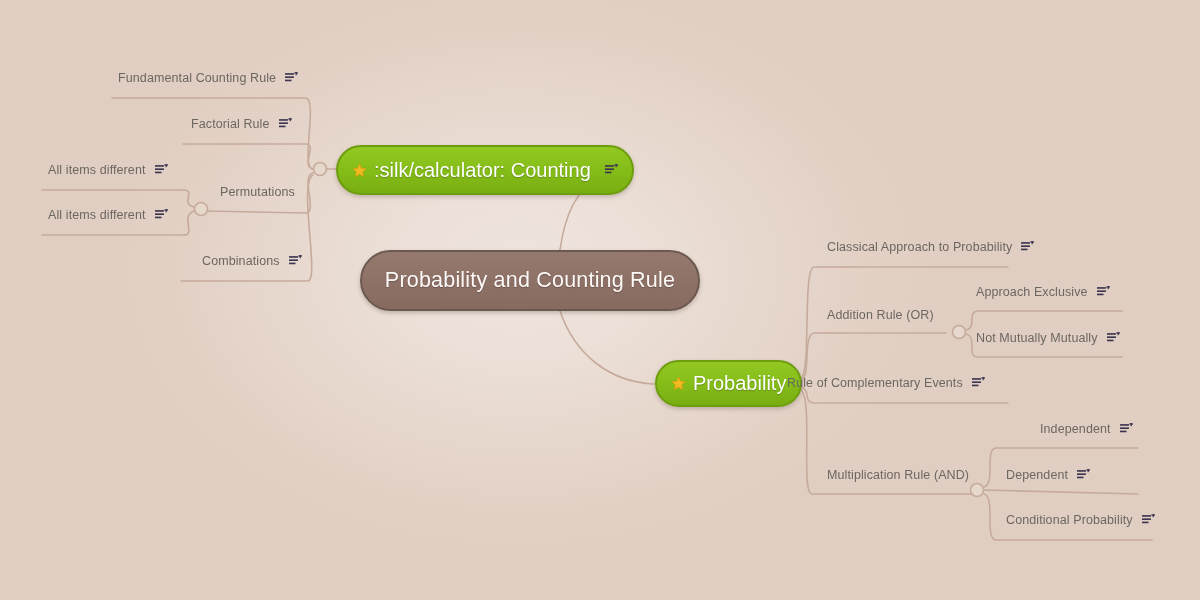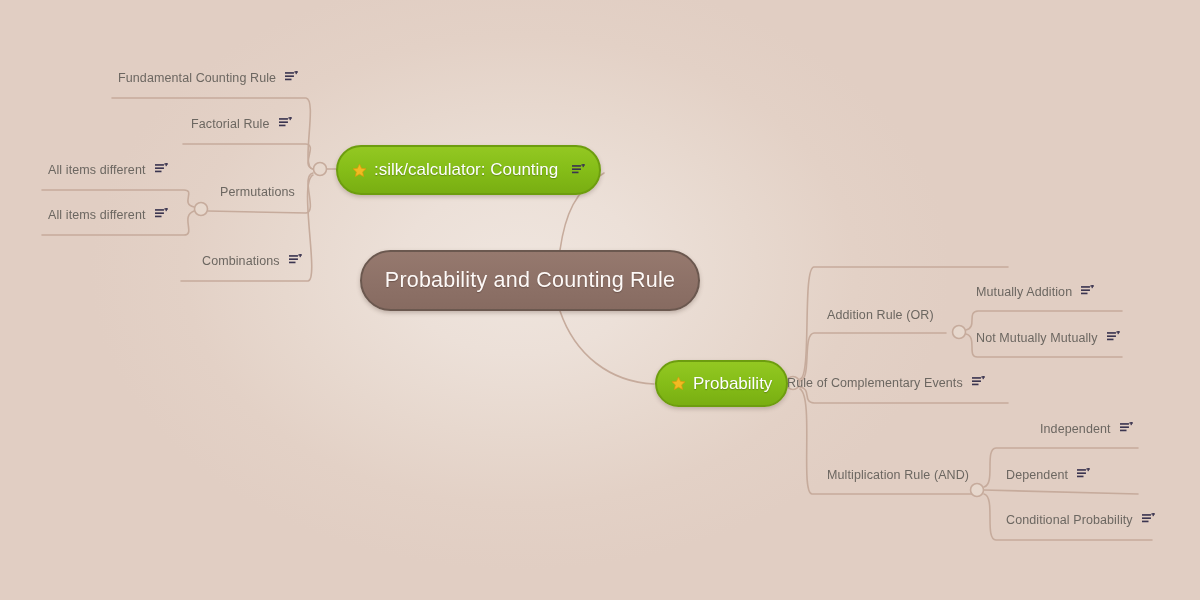--- a/index.html
+++ b/index.html
@@ -34,34 +34,34 @@
   }
 
   .green{
     border-radius:26px;
     background:linear-gradient(180deg,#93c822 0%,#85bd18 50%,#79ae12 100%);
     border:2px solid #6d9d0f;
     box-shadow:0 2px 4px rgba(90,70,60,.28);
     padding:0 14px;
   }
   .green .txt{
-    color:#ffffff;font-size:17px;
+    color:#ffffff;font-size:20px;
     text-shadow:0 1px 1px rgba(70,95,20,.5);
   }
   #node-counting{left:336px;top:145px;height:50px;}
   #node-probability{left:655px;top:360px;height:47px;}
 
   
   .star{
     width:15px;height:15px;margin-right:7px;flex:0 0 auto;display:block;
   }
 
   
   .leaf{
-    position:absolute;display:flex;align-items:flex-start;white-space:nowrap;
+    position:absolute;display:flex;align-items:center;white-space:nowrap;
     color:#6c6761;font-size:12.5px;letter-spacing:.1px;
   }
   .leaf .lbl{line-height:14px;}
   .noteicon{
     width:13px;height:12px;margin-left:9px;flex:0 0 auto;display:block;
   }
 </style>
 </head>
 <body>
 
@@ -215,27 +215,41 @@
           <rect x="0" y="5" width="11" height="2"></rect>
           <rect x="0" y="9" width="8" height="2"></rect>
         </g>
       <g fill="#3b3550">
           <rect x="11.5" y="0" width="4.5" height="1.6"></rect>
           <rect x="13" y="-1" width="1.6" height="4.5"></rect>
         </g>
     </svg>
   </div>
 
+  <div class="leaf" style="left:827px;top:240px">
+    <span class="lbl">Classical Approach to Probability</span>
+    <svg class="noteicon" viewBox="0 0 16 14">
+      <g fill="#3b3550">
+          <rect x="0" y="1" width="11" height="2"></rect>
+          <rect x="0" y="5" width="11" height="2"></rect>
+          <rect x="0" y="9" width="8" height="2"></rect>
+        </g>
+      <g fill="#3b3550">
+          <rect x="11.5" y="0" width="4.5" height="1.6"></rect>
+          <rect x="13" y="-1" width="1.6" height="4.5"></rect>
+        </g>
+    </svg>
+  </div>
 
   <div class="leaf" style="left:827px;top:308px">
     <span class="lbl">Addition Rule (OR)</span>
   </div>
 
   <div class="leaf" style="left:976px;top:285px">
-    <span class="lbl">Mutually Addition</span>
+    <span class="lbl">Approach Exclusive</span>
     <svg class="noteicon" viewBox="0 0 16 14">
       <g fill="#3b3550">
           <rect x="0" y="1" width="11" height="2"></rect>
           <rect x="0" y="5" width="11" height="2"></rect>
           <rect x="0" y="9" width="8" height="2"></rect>
         </g>
       <g fill="#3b3550">
           <rect x="11.5" y="0" width="4.5" height="1.6"></rect>
           <rect x="13" y="-1" width="1.6" height="4.5"></rect>
         </g>

